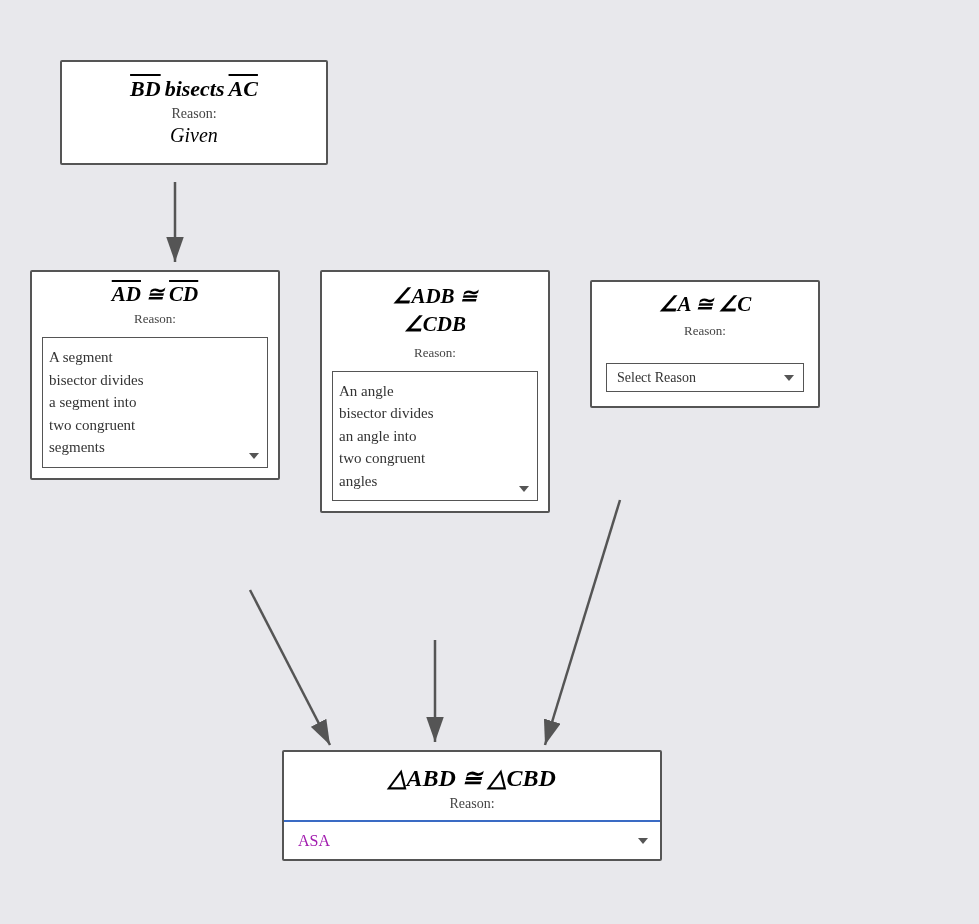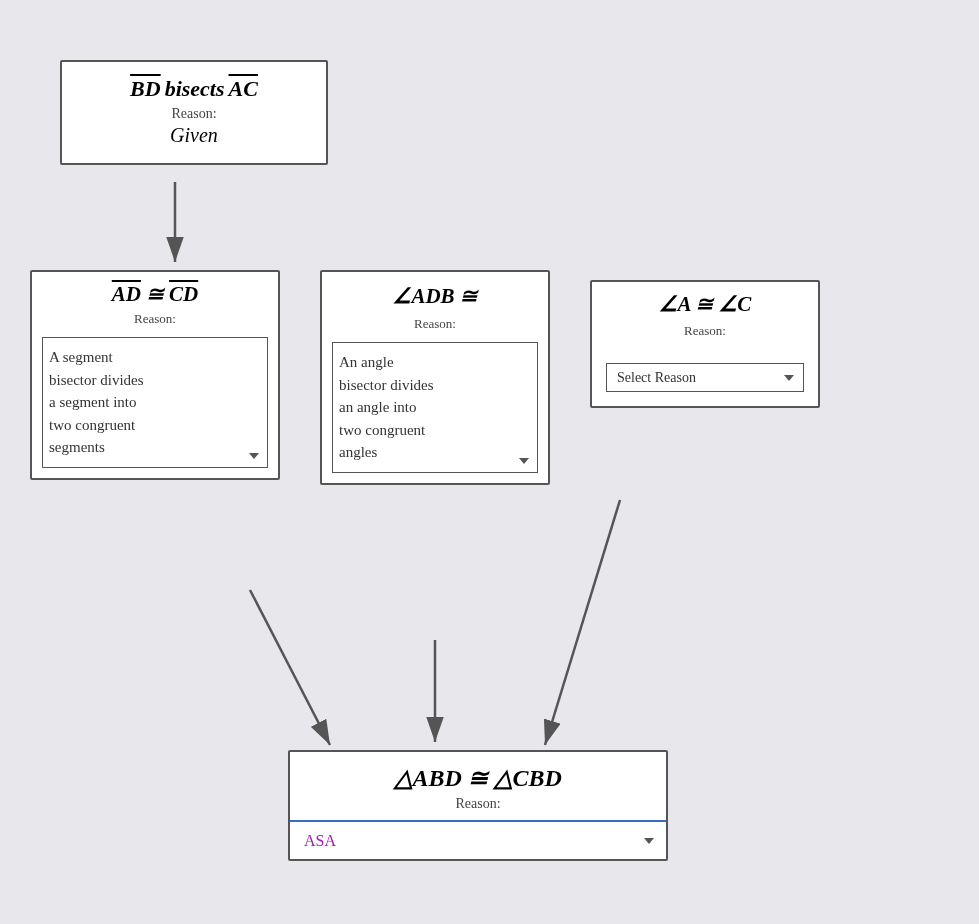--- a/index.html
+++ b/index.html
@@ -183,21 +183,21 @@
       height: 0;
       border-left: 5px solid transparent;
       border-right: 5px solid transparent;
       border-top: 6px solid #555;
       pointer-events: none;
     }
 
     
     .box-triangles {
       top: 750px;
-      left: 288px;
+      left: 282px;
       width: 380px;
     }
 
     .box-triangles .top-section {
       padding: 12px 14px 8px;
       text-align: center;
     }
 
     .box-triangles .statement {
       font-style: italic;
@@ -310,20 +310,21 @@
     <div class="inner-box">
       <span>A segment<br>bisector divides<br>a segment into<br>two congruent<br>segments</span>
       <div class="dropdown-arrow"></div>
     </div>
   </div>
 
   <div class="proof-box box-angles">
     <div class="top-section">
       <div class="statement">
         <div>∠ADB ≅</div>
+        <div>∠CDB</div>
       </div>
       <div class="reason-label">Reason:</div>
     </div>
     <div class="inner-box">
       <span>An angle<br>bisector divides<br>an angle into<br>two congruent<br>angles</span>
       <div class="dropdown-arrow"></div>
     </div>
   </div>
 
   <div class="proof-box box-angle-ac">

